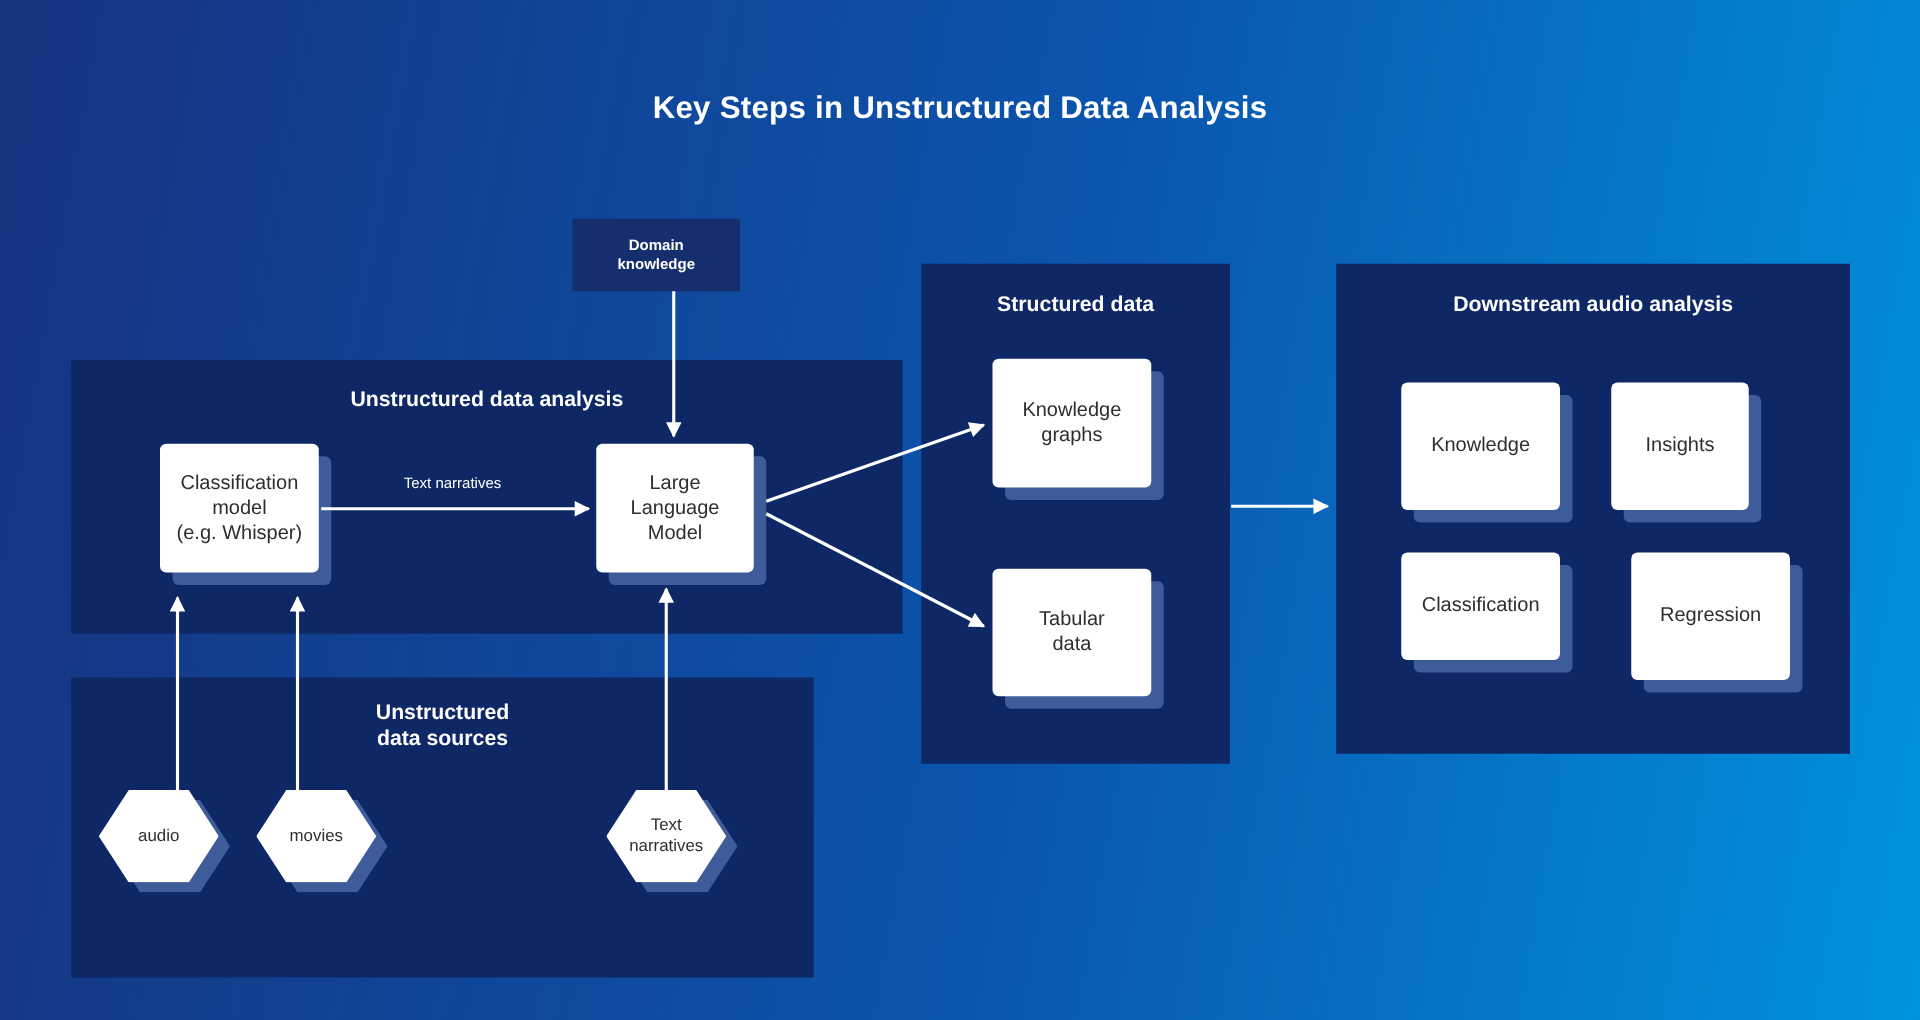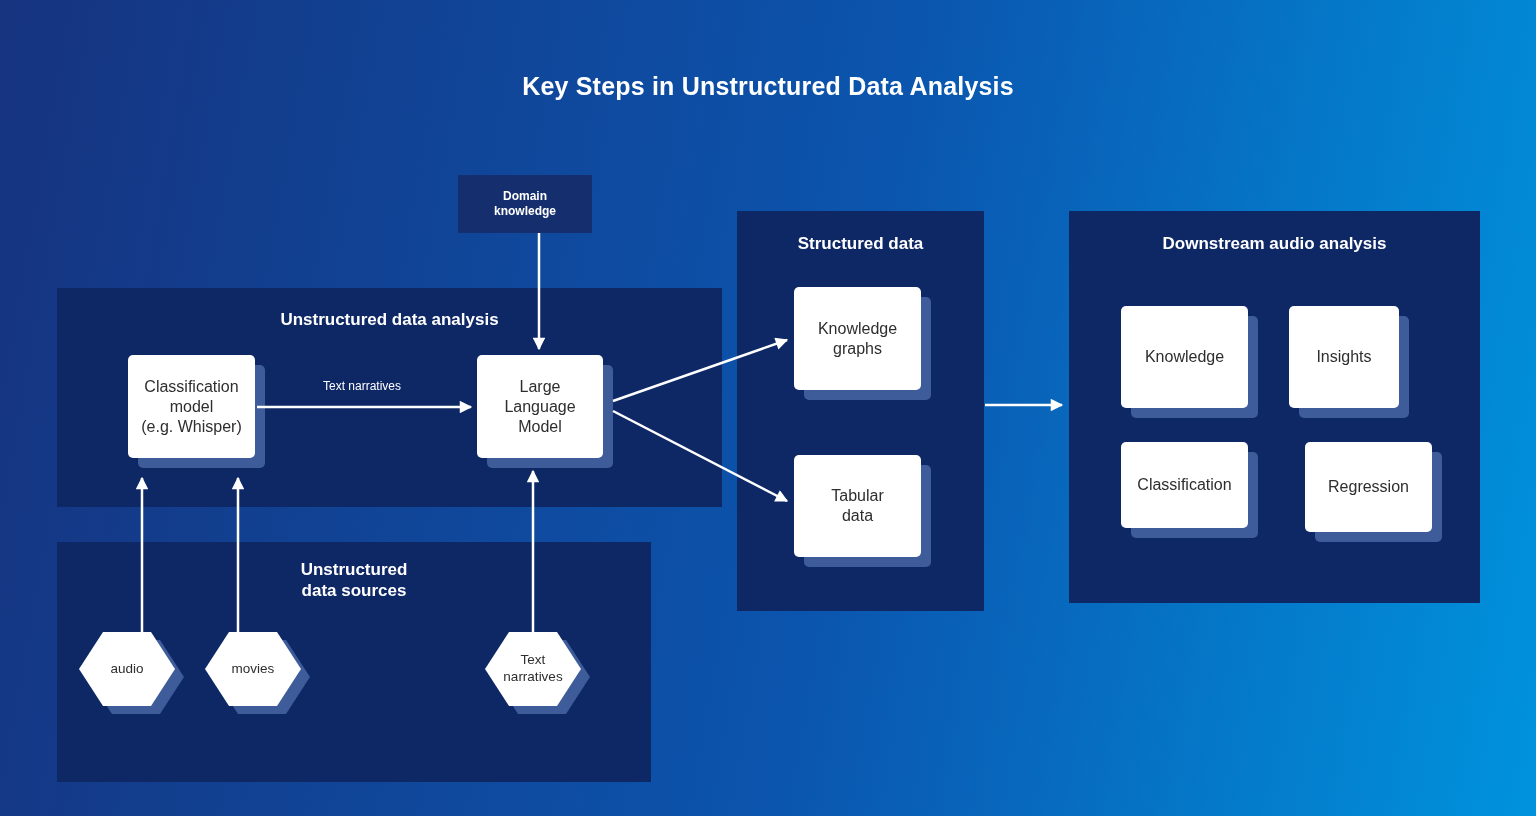--- a/index.html
+++ b/index.html
@@ -96,21 +96,21 @@
 graphs</div>
     <div class="card" style="left:57px;top:244px;width:127px;height:102px;">Tabular
 data</div>
   </div>
 
   <div class="panel" style="left:1069px;top:211px;width:411px;height:392px;">
     <div class="panel-heading" style="top:22px;">Downstream audio analysis</div>
     <div class="card" style="left:52px;top:95px;width:127px;height:102px;">Knowledge</div>
     <div class="card" style="left:220px;top:95px;width:110px;height:102px;">Insights</div>
     <div class="card" style="left:52px;top:231px;width:127px;height:86px;">Classification</div>
-    <div class="card" style="left:236px;top:231px;width:127px;height:90px;">Regression</div>
+    <div class="card" style="left:236px;top:231px;width:127px;height:102px;">Regression</div>
   </div>
 
   <svg class="arrows" viewBox="0 0 1536 816">
     <defs>
       <marker id="ah" viewBox="0 0 10 10" refX="9" refY="5" markerWidth="5.5" markerHeight="5" orient="auto-start-reverse">
         <path d="M0,0 L10,5 L0,10 z" fill="#ffffff"></path>
       </marker>
     </defs>
     <line x1="539" y1="233" x2="539" y2="349" stroke="#ffffff" stroke-width="2.5" marker-end="url(#ah)"></line>
     <line x1="257" y1="407" x2="471" y2="407" stroke="#ffffff" stroke-width="2.5" marker-end="url(#ah)"></line>

